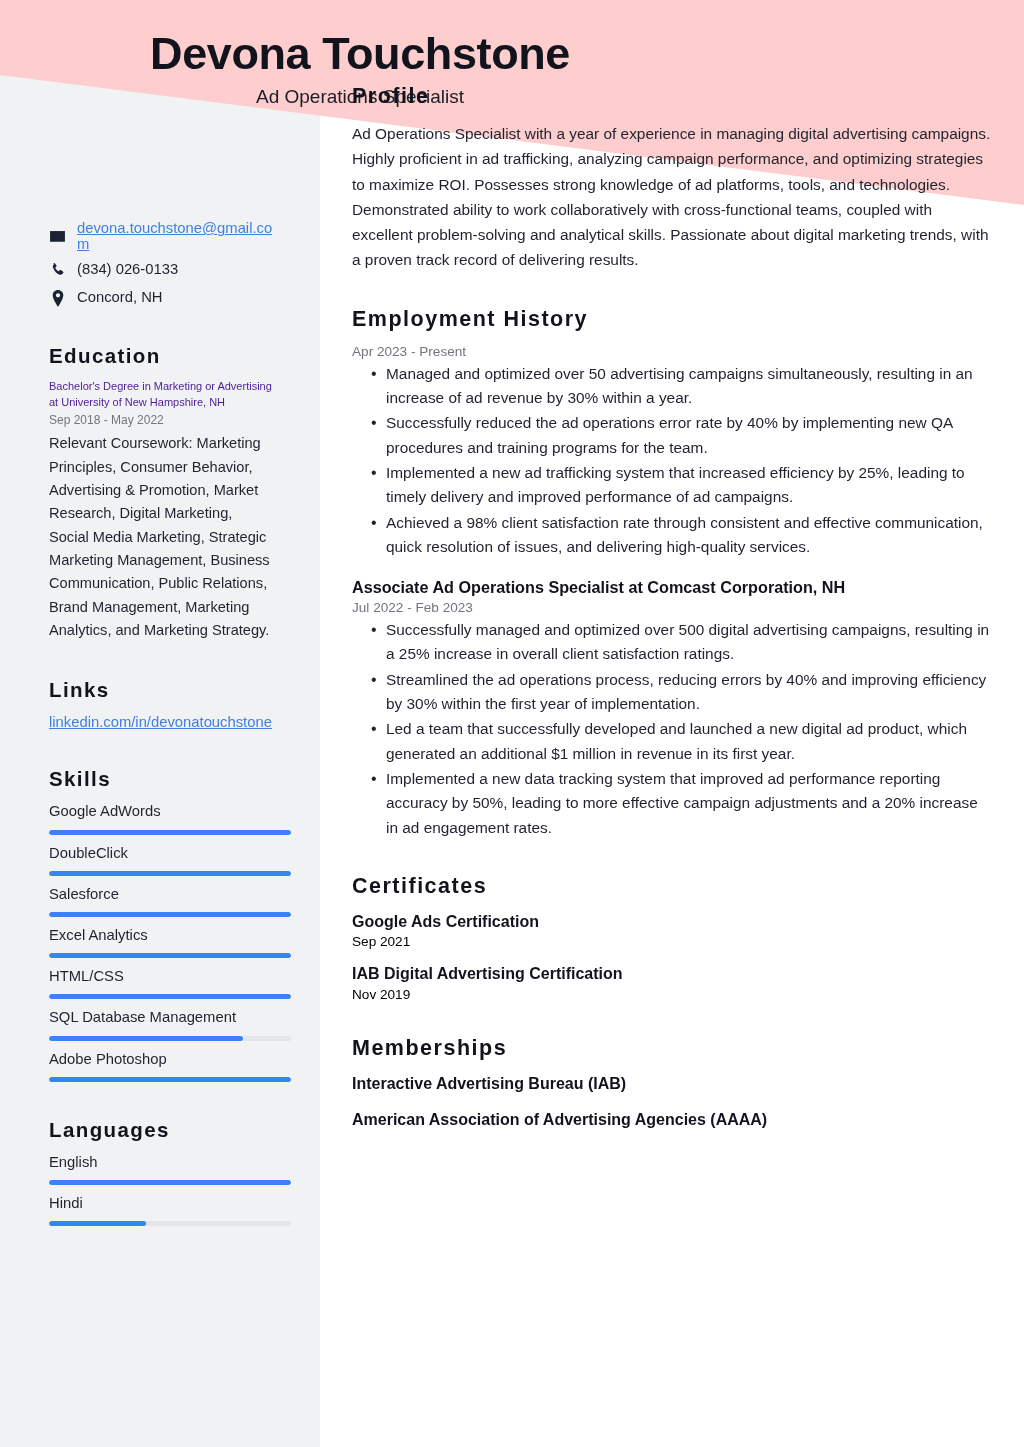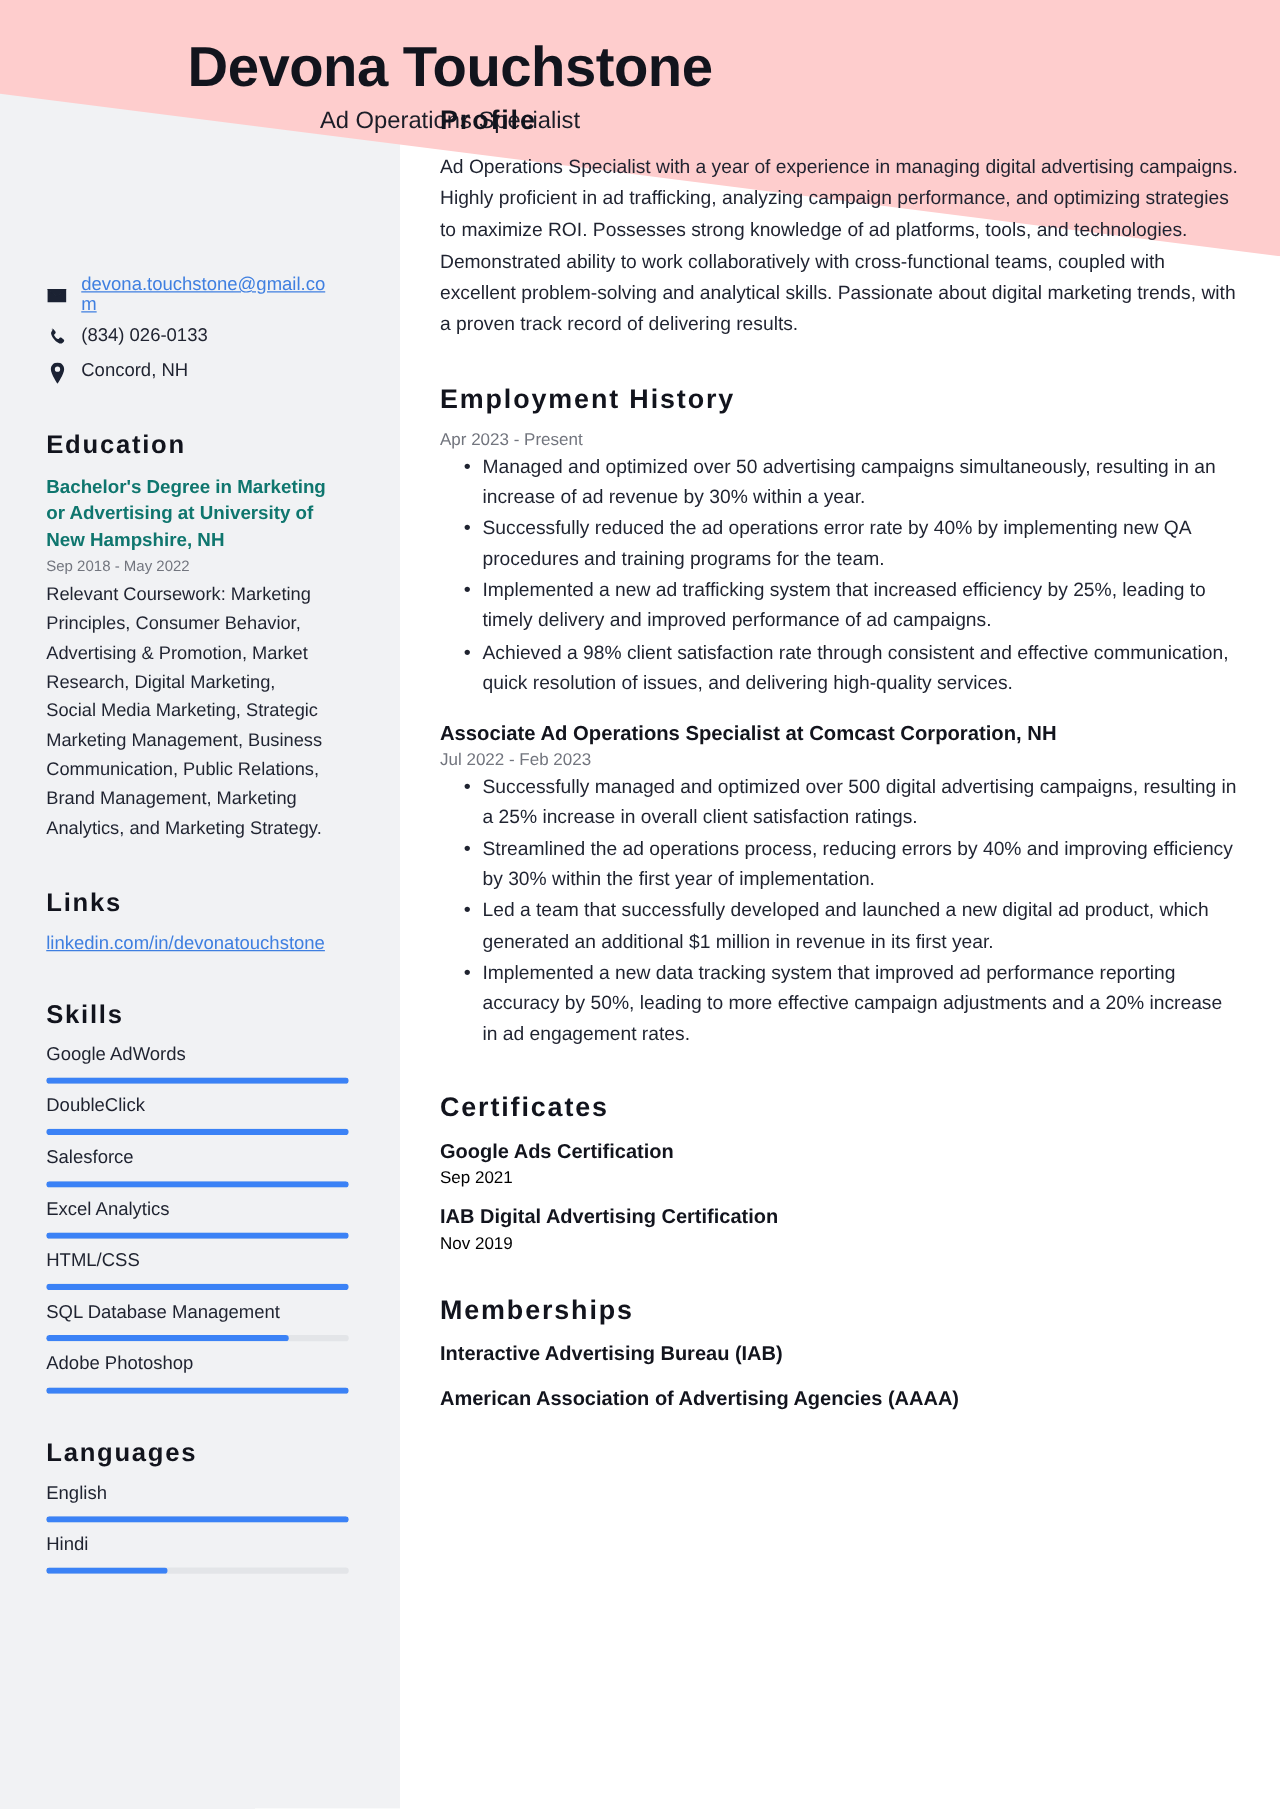--- a/index.html
+++ b/index.html
@@ -52,21 +52,21 @@
   .job-title {
     margin-top: 6px;
     font-size: 19px;
     font-weight: 400;
     color: #1b1d27;
   }
 
   
   .sidebar {
     position: absolute;
-    left: 4px; top: 0;
+    left: 16px; top: 0;
     width: 284px; height: 1447px;
     padding: 212px 24px 0 33px;
     z-index: 4;
   }
   .contact-list { margin-top: 8px; }
   .contact-row {
     display: flex;
     align-items: center;
     gap: 11px;
     margin-bottom: 8px;
@@ -94,23 +94,23 @@
   .side-heading {
     font-size: 20.5px;
     font-weight: 700;
     color: #12141d;
     letter-spacing: 1.4px;
     margin-top: 36px;
     margin-bottom: 11px;
   }
 
   .edu-degree {
-    font-size: 15px;
-    font-weight: 700;
-    color: #0f766e;
+    font-size: 11px;
+    font-weight: 400;
+    color: #4c1d95;
     line-height: 1.42;
   }
   .edu-dates {
     font-size: 12px;
     color: #72757e;
     margin-top: 3px;
     margin-bottom: 5px;
   }
   .edu-desc {
     font-size: 14.6px;

